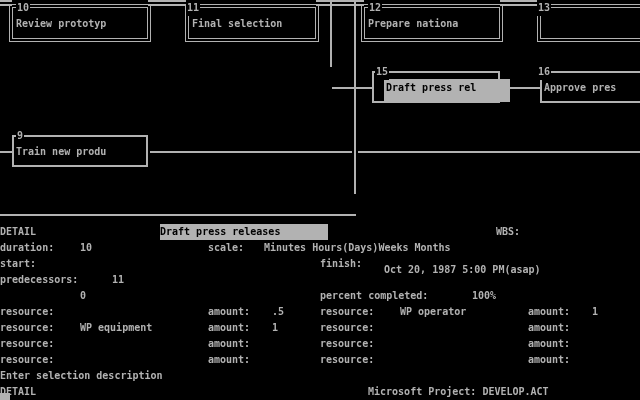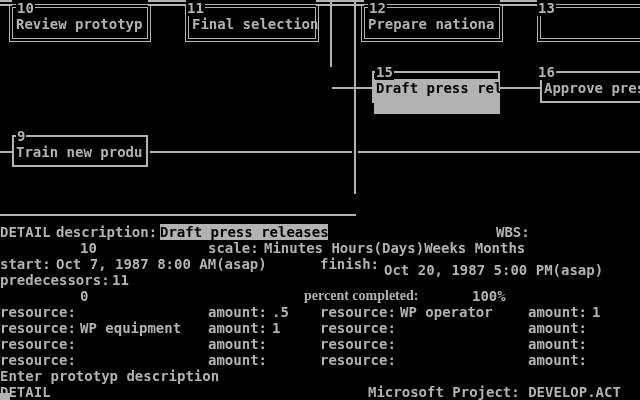--- a/index.html
+++ b/index.html
@@ -1,19 +1,19 @@
 <!DOCTYPE html>
 <html><head>
 <meta charset="utf-8">
 <style>
   html,body{margin:0;padding:0;background:#000;}
   #screen{
     position:relative;width:640px;height:400px;background:#000;overflow:hidden;
     font-family:"DejaVu Sans Mono","Liberation Mono",monospace;
-    font-weight:bold;font-size:14px;line-height:16px;color:#b2b2b2;
+    font-weight:bold;font-size:10px;line-height:16px;color:#b2b2b2;
     cursor:default;
   }
   .t{position:absolute;white-space:pre;height:16px;}
   .box{position:absolute;box-sizing:border-box;background:#000;}
   .critical{border:1px solid #b2b2b2;outline:1px solid #b2b2b2;outline-offset:2px;}
   .noncrit{border:2px solid #b2b2b2;}
   .boxlabel{background:#000;padding:0 1px;z-index:5;}
   .boxtext{z-index:4;}
   .hl{background:#b2b2b2;color:#000;}
   .line{position:absolute;background:#b2b2b2;}
@@ -53,44 +53,43 @@
   <span class="t boxlabel" style="left:186px;top:0;">11</span>
   <span class="t boxlabel" style="left:368px;top:0;">12</span>
   <span class="t boxlabel" style="left:537px;top:0;">13</span>
   <span class="t boxlabel" style="left:375px;top:64px;">15</span>
   <span class="t boxlabel" style="left:537px;top:64px;">16</span>
   <span class="t boxlabel" style="left:16px;top:128px;">9</span>
 
   <span class="t boxtext" style="left:192px;top:16px;">Final selection</span>
   <span class="t boxtext" style="left:16px;top:16px;">Review prototyp</span>
   <span class="t boxtext" style="left:368px;top:16px;">Prepare nationa</span>
-  <span class="t selbox" style="left:374px;top:79px;width:124px;height:18px;padding:1px 0 16px 2px;">Draft press rel</span>
+  <span class="t selbox" style="left:384px;top:79px;width:124px;height:18px;padding:1px 0 4px 2px;">Draft press rel</span>
   <span class="t boxtext" style="left:544px;top:80px;">Approve pres</span>
   <span class="t boxtext" style="left:16px;top:144px;">Train new produ</span>
 
   <span class="t" style="left:0;top:224px;">DETAIL</span>
-  <span class="t" style="left:56px;top:224px;">description:</span>
   <span class="t hl" style="left:160px;top:224px;width:168px;">Draft press releases</span>
   <span class="t" style="left:496px;top:224px;">WBS:</span>
   <span class="t" style="left:536px;top:224px;width:80px;"></span>
 
+  <span class="t" style="left:0;top:240px;">duration:</span>
   <span class="t" style="left:80px;top:240px;">10</span>
   <span class="t" style="left:208px;top:240px;">scale:</span>
   <span class="t" style="left:264px;top:240px;">Minutes Hours(Days)Weeks Months</span>
 
   <span class="t" style="left:0;top:256px;">start:</span>
-  <span class="t" style="left:56px;top:256px;">Oct 7, 1987 8:00 AM(asap)</span>
   <span class="t" style="left:320px;top:256px;">finish:</span>
   <span class="t" style="left:384px;top:256px;margin-top:6px;">Oct 20, 1987 5:00 PM(asap)</span>
 
   <span class="t" style="left:0;top:272px;text-align:center;">predecessors:</span>
   <span class="t" style="left:112px;top:272px;">11</span>
 
   <span class="t" style="left:80px;top:288px;">0</span>
-  <span class="t" style="left:304px;top:288px;font-family:Liberation Serif, serif;">percent completed:</span>
+  <span class="t" style="left:320px;top:288px;">percent completed:</span>
   <span class="t" style="left:472px;top:288px;">100%</span>
 
   <span class="t" style="left:0;top:304px;">resource:</span>
   <span class="t" style="left:208px;top:304px;">amount:</span>
   <span class="t" style="left:272px;top:304px;width:40px;">.5</span>
   <span class="t" style="left:320px;top:304px;">resource:</span>
   <span class="t" style="left:400px;top:304px;width:120px;">WP operator</span>
   <span class="t" style="left:528px;top:304px;">amount:</span>
   <span class="t" style="left:592px;top:304px;width:40px;">1</span>
 
@@ -114,18 +113,18 @@
 
   <span class="t" style="left:0;top:352px;">resource:</span>
   <span class="t" style="left:80px;top:352px;width:120px;"></span>
   <span class="t" style="left:208px;top:352px;">amount:</span>
   <span class="t" style="left:272px;top:352px;width:40px;"></span>
   <span class="t" style="left:320px;top:352px;">resource:</span>
   <span class="t" style="left:400px;top:352px;width:120px;"></span>
   <span class="t" style="left:528px;top:352px;">amount:</span>
   <span class="t" style="left:592px;top:352px;width:40px;"></span>
 
-  <span class="t" style="left:0;top:368px;">Enter prototyp description</span>
+  <span class="t" style="left:0;top:368px;">Enter selection description</span>
   <span class="t" style="left:0;top:384px;">DETAIL</span>
   <span class="t" style="left:368px;top:384px;">Microsoft Project: DEVELOP.ACT</span>
   <div class="line" style="left:0;top:393px;width:10px;height:7px;"></div>
 
 </div>
 
 </body></html>

